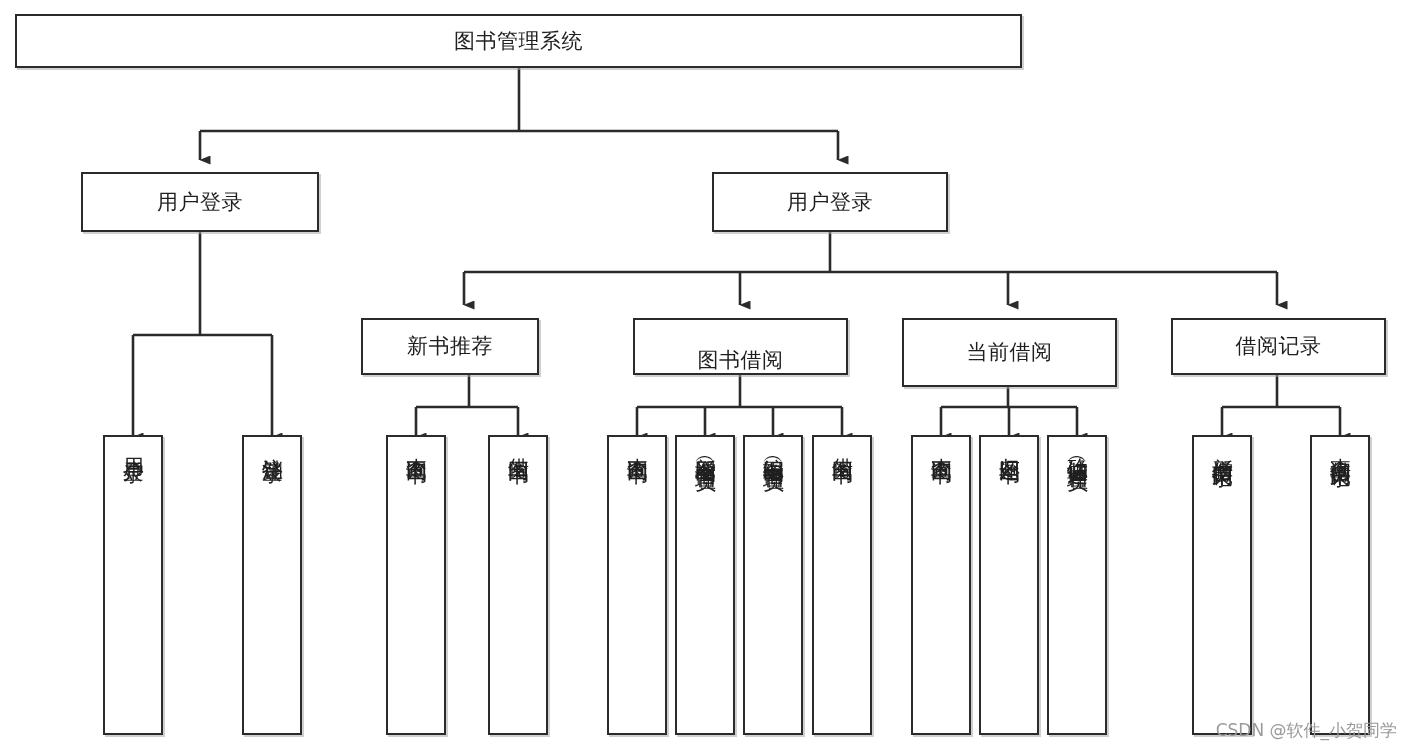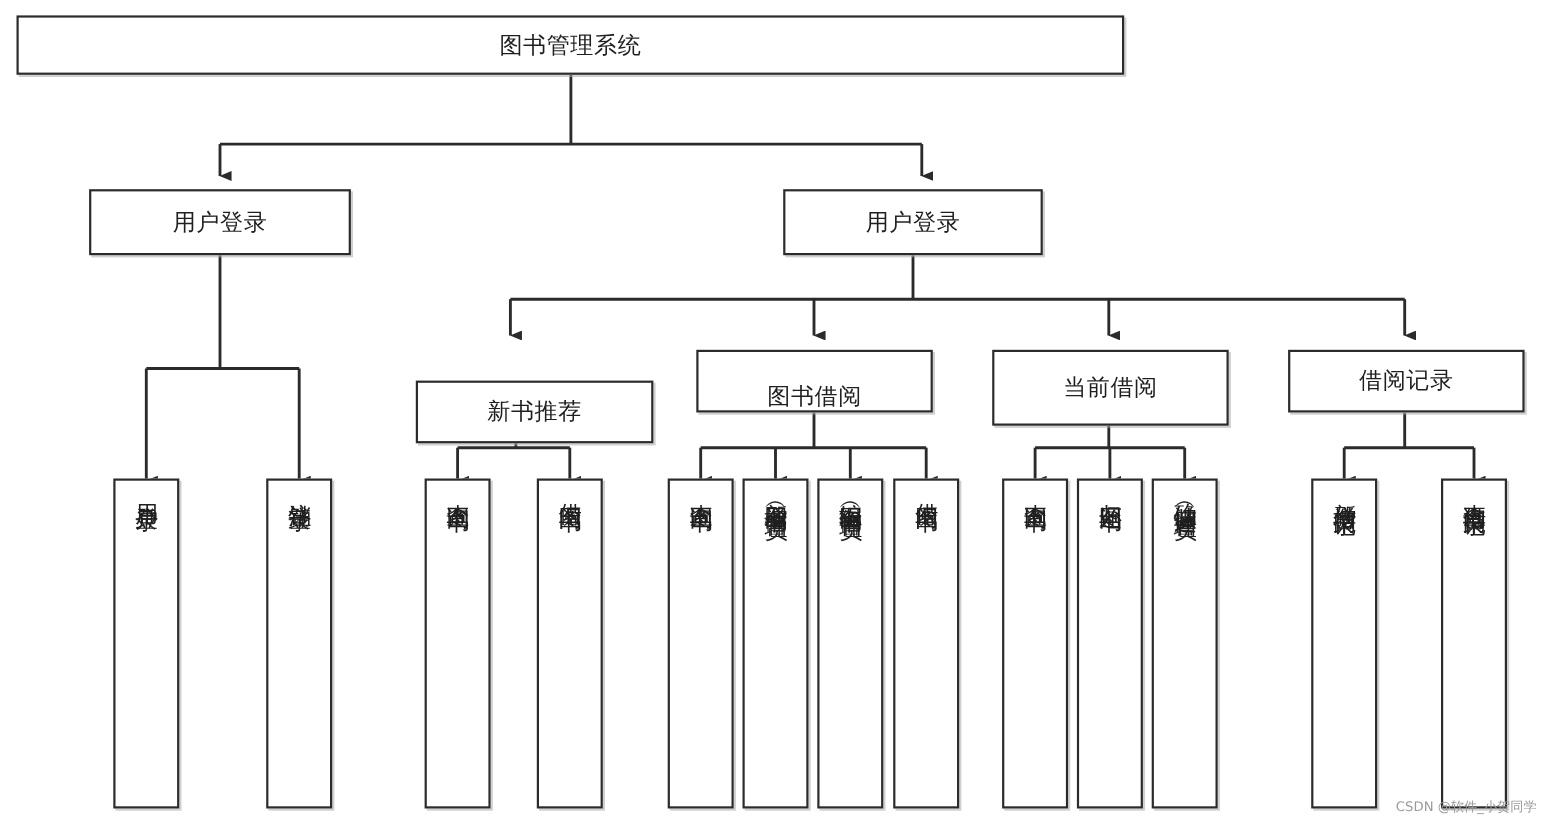--- a/index.html
+++ b/index.html
@@ -56,21 +56,21 @@
     text-orientation: upright;
     white-space: nowrap;
     line-height: 1.0;
     letter-spacing: 2px;
     margin: 0 auto;
   }
   #watermark {
     position: absolute;
     right: 8px;
     bottom: 5px;
-    font-size: 12px;
+    font-size: 17px;
     color: #9a9a9a;
     font-family: "DejaVu Sans", "Liberation Sans", sans-serif;
     white-space: nowrap;
     pointer-events: none;
   }
 </style>
 </head>
 <body>
 
 <div id="diagram-root">
@@ -130,21 +130,21 @@
   </div>
 
   <div class="node-box horiz" style="left:81px; top:172px; width:238px; height:60px;">
     <span class="node-label">用户登录</span>
   </div>
 
   <div class="node-box horiz" style="left:712px; top:172px; width:236px; height:60px;">
     <span class="node-label">用户登录</span>
   </div>
 
-  <div class="node-box horiz" style="left:378px; top:318px; width:216px; height:57px;margin-top:28px;">
+  <div class="node-box horiz" style="left:361px; top:318px; width:178px; height:57px;">
     <span class="node-label">新书推荐</span>
   </div>
 
   <div class="node-box horiz" style="left:633px; top:318px; width:215px; height:57px;align-items:flex-end;">
     <span class="node-label">图书借阅</span>
   </div>
 
   <div class="node-box horiz" style="left:902px; top:318px; width:215px; height:69px;">
     <span class="node-label">当前借阅</span>
   </div>

